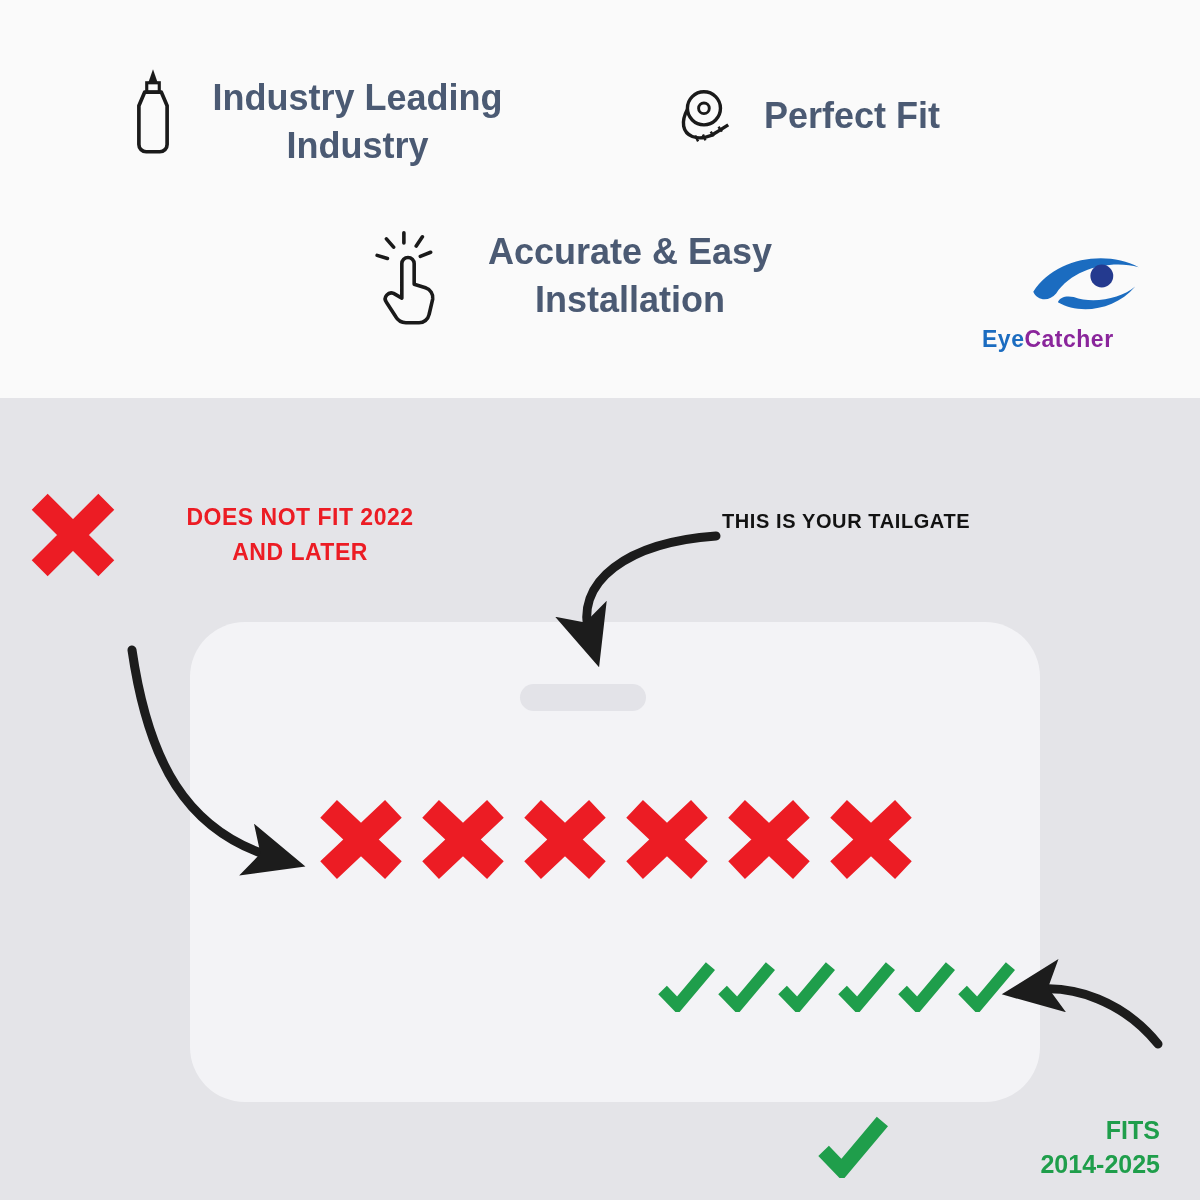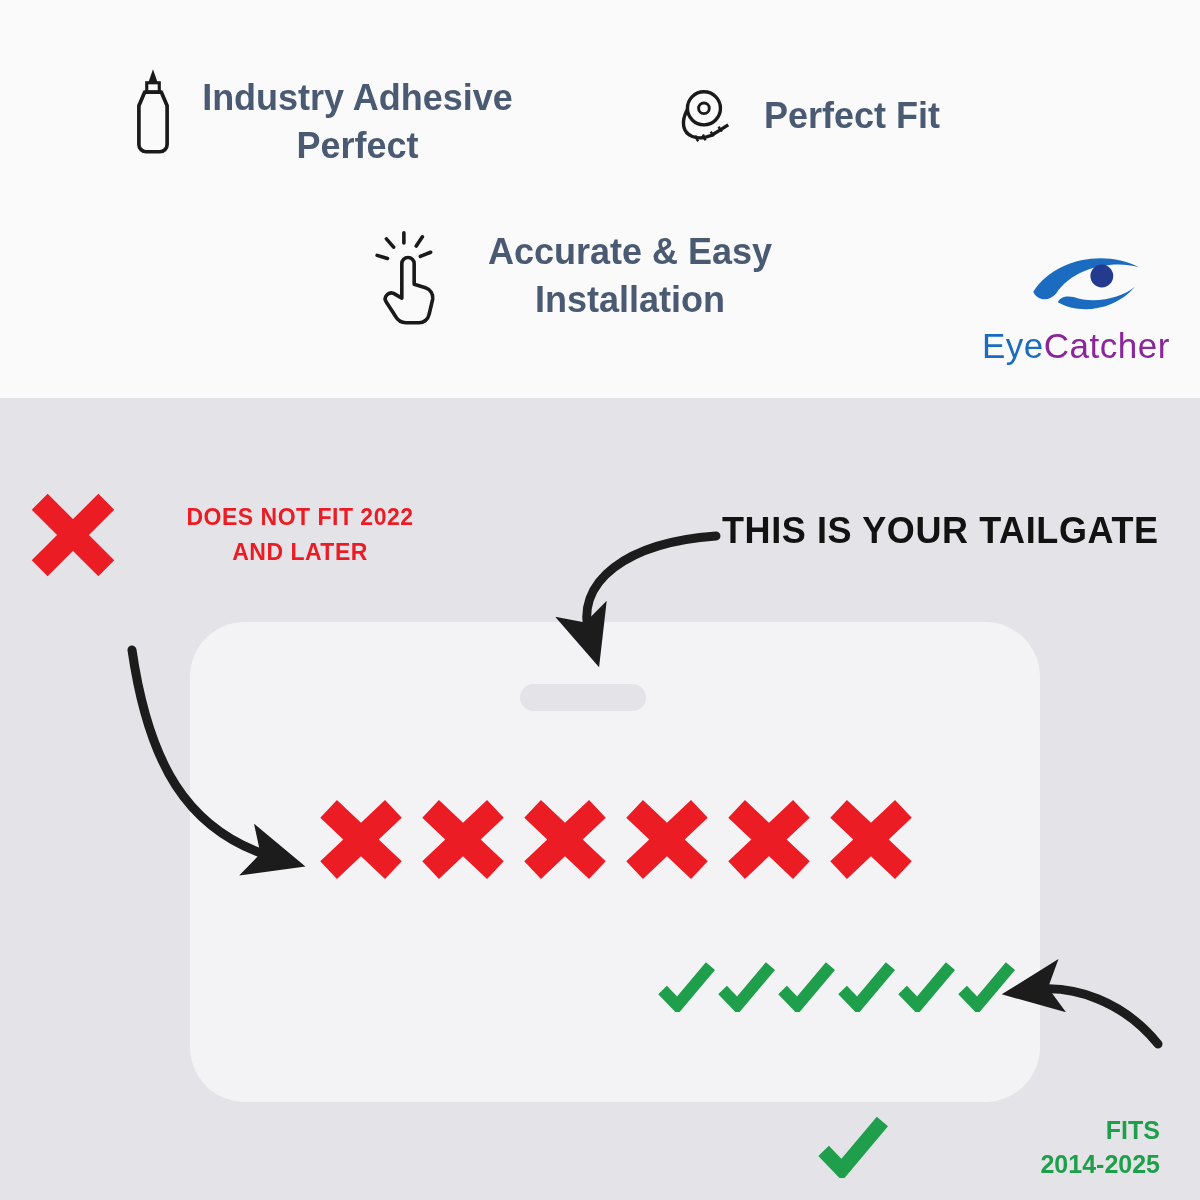--- a/index.html
+++ b/index.html
@@ -15,29 +15,29 @@
   .abs { position:absolute; }
 
   
   .feature-label { font-weight:bold; font-size:36px; line-height:1.32;
                    color:var(--heading-text,#4b5a73); text-align:center; }
 
   .icon { color:#1a1a1a; display:block; }
   .icon svg { display:block; width:100%; height:100%; }
 
   
-  .logo-text { font-weight:normal; font-size:35px; white-space:nowrap; letter-spacing:0.5px; }
+  .logo-text { font-weight:bold; font-size:23px; white-space:nowrap; letter-spacing:0.5px; }
   .logo-eye { color:var(--logo-blue,#1b6cc0); }
   .logo-catcher { color:var(--logo-purple,#8a259b); }
 
   
   .warning-text { color:var(--red,#ec1c24); font-weight:bold; font-size:23px;
                   line-height:1.5; text-align:center; letter-spacing:0.5px; }
 
-  .tailgate-label { color:#121212; font-weight:bold; font-size:36px; letter-spacing:0.6px;
+  .tailgate-label { color:#121212; font-weight:bold; font-size:20px; letter-spacing:0.6px;
                     white-space:nowrap; }
 
   
   .tailgate { position:absolute; left:190px; top:622px; width:850px; height:480px;
               background:var(--tailgate-fill,#f3f3f6); border-radius:55px; }
   .tailgate-handle { position:absolute; left:330px; top:62px; width:126px; height:27px;
                      border-radius:14px; background:var(--handle-fill,#e3e3e8); }
 
   .x-row { position:absolute; left:316px; top:792px; display:flex; gap:12px; }
   .x-row svg { width:90px; height:95px; display:block; color:var(--red,#ec1c24); }
@@ -64,22 +64,22 @@
   <div class="top-banner">
 
     <div class="abs icon" style="left:130px; top:66px; width:46px; height:90px;">
       <svg viewBox="0 0 44 84" fill="none" stroke="currentColor">
         <path d="M22 2 L26.5 15 H17.5 Z" fill="currentColor" stroke="none"></path>
         <rect x="16" y="15" width="12" height="9" stroke-width="3"></rect>
         <path d="M14 24 h16 l5.5 13 v37 a7 7 0 0 1 -7 7 H15.5 a7 7 0 0 1 -7 -7 V37 Z" stroke-width="3.5" stroke-linejoin="round"></path>
       </svg>
     </div>
     <div class="abs feature-label" style="left:185px; top:74px; width:345px;">
-      <div>Industry Adhesive</div>
-      <div>Perfect</div>
+      <div>Industry Leading</div>
+      <div>Industry</div>
     </div>
 
     <div class="abs icon" style="left:668px; top:84px; width:68px; height:70px;">
       <svg viewBox="0 0 70 70" fill="none" stroke="currentColor">
         <circle cx="37" cy="24" r="17" stroke-width="3.5"></circle>
         <circle cx="37" cy="24" r="5.5" stroke-width="3"></circle>
         <path d="M20 25 c-7 13 -5 24 5 28 c8 3 18 1 26 -5 l11 -7" stroke-width="3.5"></path>
         <path d="M28 52 l3 6 M36 51 l2.5 6 M44 48 l3 5 M52 43 l3.5 5" stroke-width="2.5"></path>
       </svg>
     </div>

